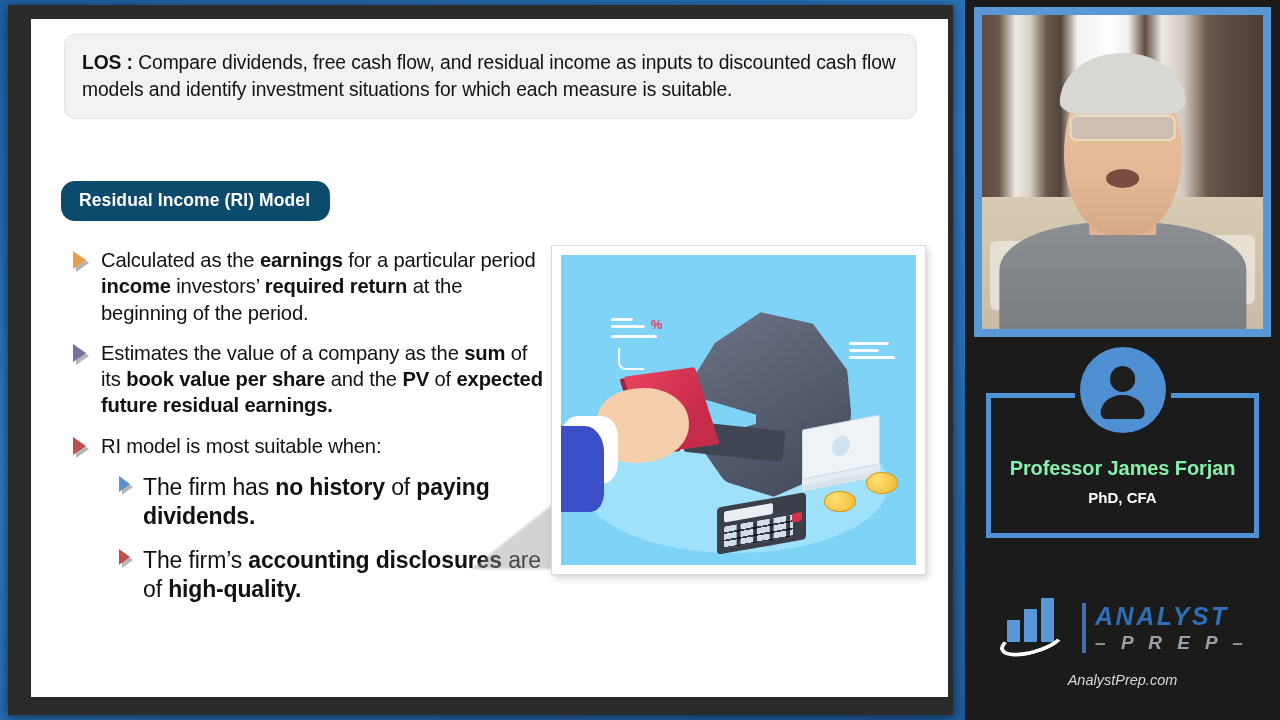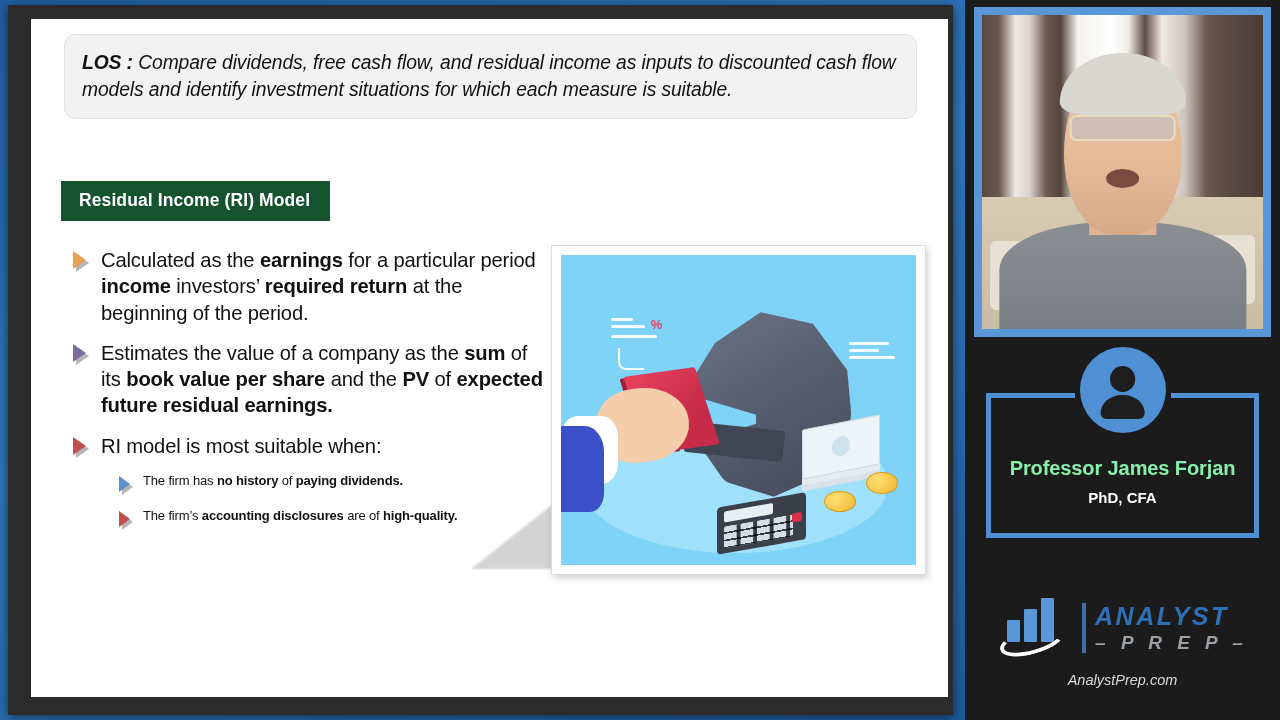--- a/index.html
+++ b/index.html
@@ -28,21 +28,20 @@
     overflow: hidden;
   }
 
   
   .los-box {
     position: absolute; left: 33px; top: 15px; width: 853px;
     background: #f2f2f2;
     border: 1px solid #e2e2e2;
     border-radius: 11px;
     padding: 14px 17px 15px 17px;
-    font-style: italic;
   }
   .los-text {
     font-size: 19.3px; line-height: 1.40; color: #111;
     letter-spacing: -0.1px;
   }
   .los-text b { font-weight: bold; }
 
   
   .banner-wrap { position: absolute; left: 30px; top: 162px; }
   .banner {
@@ -82,21 +81,21 @@
   .tri.shadow { left: 3px; top: 3px; border-left-color: rgba(120,120,120,.55); }
   .bullet .btext {
     font-size: 20.2px; line-height: 1.30; color: #111;
     letter-spacing: -.15px;
   }
   .bullet .btext b { font-weight: bold; }
 
   .sub { margin-left: 46px; }
   .sub .marker { width: 18px; height: 18px; margin-top: 3px; margin-right: 6px; }
   .sub .tri { border-top-width: 8px; border-bottom-width: 8px; border-left-width: 11px; }
-  .sub .btext { font-size: 13px; line-height: 1.28; }
+  .sub .btext { font-size: 23px; line-height: 1.28; }
 
   
   .illo-shadow {
     position: absolute; left: 440px; top: 455px;
     width: 0; height: 0;
     border-left: 0 solid transparent;
     border-top: 95px solid transparent;
     border-right: 120px solid rgba(150,150,150,.42);
     filter: blur(1px);
   }
@@ -306,21 +305,21 @@
 
   <div class="stage">
     <div class="slide-frame">
       <div class="slide">
 
         <div class="los-box">
           <div class="los-text"><b>LOS :</b><span> Compare dividends, free cash flow, and residual income as inputs to discounted cash flow models and identify investment situations for which each measure is suitable.</span></div>
         </div>
 
         <div class="banner-wrap">
-          <div class="banner" style="background: #14532d;">Residual Income (RI) Model</div>
+          <div class="banner" style="background: #0c4a6e; border-radius: 14px;">Residual Income (RI) Model</div>
         </div>
 
         <div class="bullets">
 
           <div class="bullet">
             <span class="marker">
               <span class="tri shadow"></span>
                 <span class="tri" id="m0" style="border-left-color: rgb(232, 160, 78);"></span>
             </span>
             <span class="btext" id="t0">Calculated as the <b>earnings</b> for a particular period <b>income</b> investors’ <b>required return</b> at the beginning of the period.</span>

